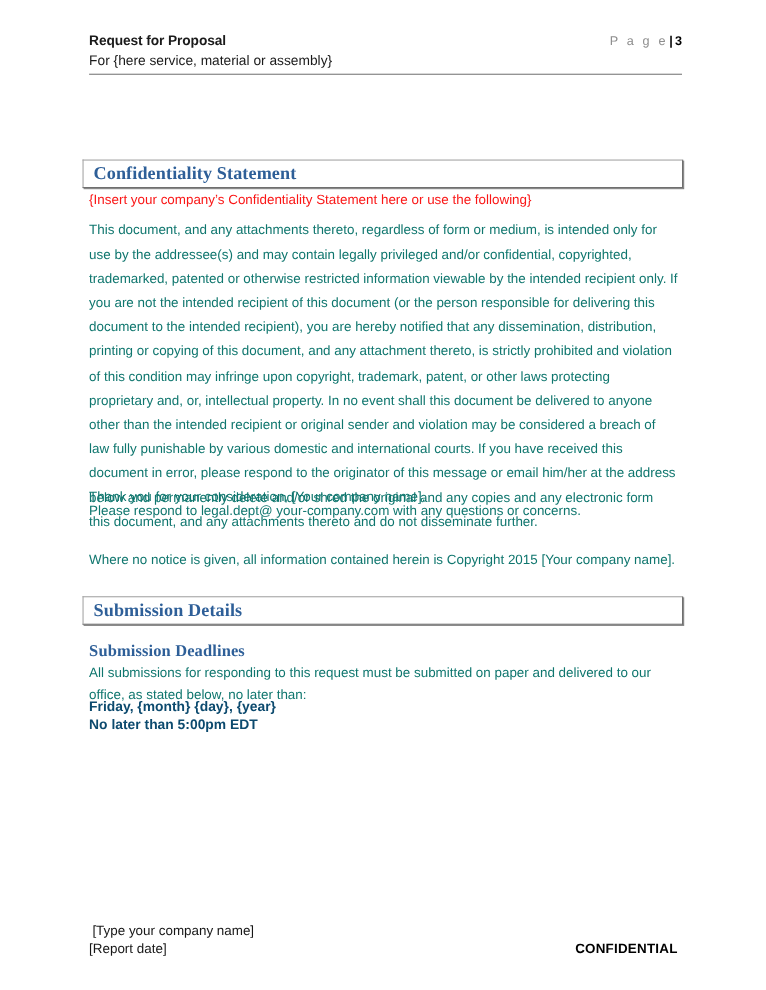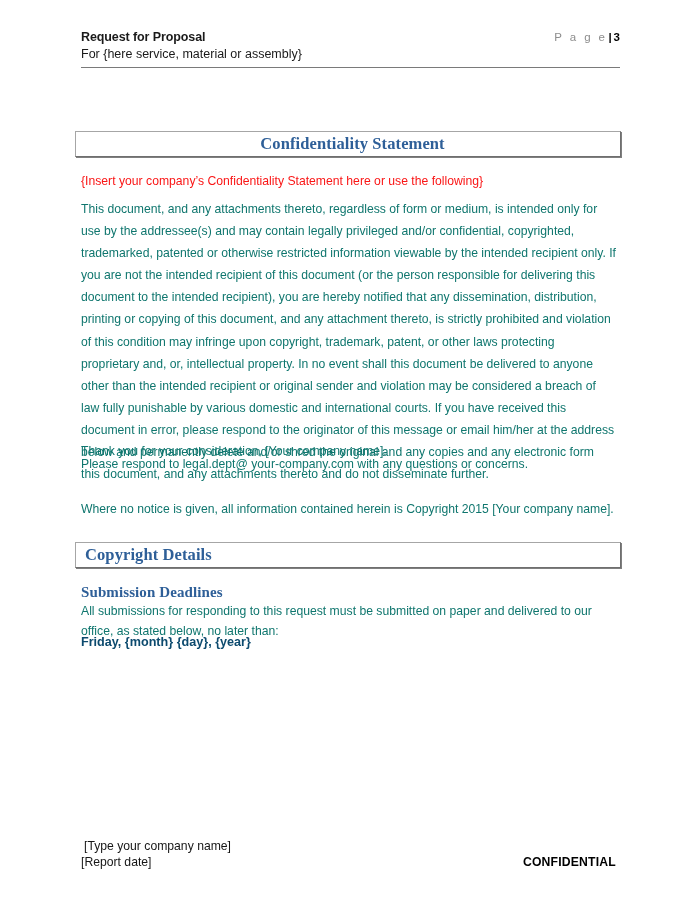--- a/index.html
+++ b/index.html
@@ -178,44 +178,45 @@
     <div class="header-row">
       <div class="header-title">Request for Proposal</div>
       <div class="page-label">
         <span class="page-word">P a g e</span><span class="page-sep">|</span><span class="page-num">3</span>
       </div>
     </div>
     <div class="header-sub">For {here service, material or assembly}</div>
   </div>
   <div class="header-rule"></div>
 
-  <div class="section-box" style="top:131px;text-align:center;">
+  <div class="section-box" style="top:145px;">
     <div class="section-title">Confidentiality Statement</div>
   </div>
 
   <div class="note-red" style="top:171px;">{Insert your company’s Confidentiality Statement here or use the following}</div>
 
   <div class="body-block" style="top:198px;">This document, and any attachments thereto, regardless of form or medium, is intended only for use by the addressee(s) and may contain legally privileged and/or confidential, copyrighted, trademarked, patented or otherwise restricted information viewable by the intended recipient only. If you are not the intended recipient of this document (or the person responsible for delivering this document to the intended recipient), you are hereby notified that any dissemination, distribution, printing or copying of this document, and any attachment thereto, is strictly prohibited and violation of this condition may infringe upon copyright, trademark, patent, or other laws protecting proprietary and, or, intellectual property.  In no event shall this document be delivered to anyone other than the intended recipient or original sender and violation may be considered a breach of law fully punishable by various domestic and international courts. If you have received this document in error, please respond to the originator of this message or email him/her at the address below and permanently delete and/or shred the original and any copies and any electronic form this document, and any attachments thereto and do not disseminate further.</div>
 
   <div class="body-block" style="top:440px;">Thank you for your consideration, [Your company name].</div>
 
   <div class="body-block" style="top:453px;">Please respond to legal.dept@ your-company.com with any questions or concerns.</div>
 
   <div class="body-block" style="top:498px;">Where no notice is given, all information contained herein is Copyright 2015 [Your company name].</div>
 
   <div class="section-box" style="top:542px;">
-    <div class="section-title">Copyright Details</div>
+    <div class="section-title">Submission Details</div>
   </div>
 
   <div class="subheading" style="top:583px;">Submission Deadlines</div>
 
   <div class="body-block tight" style="top:602px;">All submissions for responding to this request must be submitted on paper and delivered to our office, as stated below, no later than:</div>
 
   <div class="centered-bold" style="top:633px;">Friday, {month} {day}, {year}</div>
 
+  <div class="centered-bold" style="top:650px;">No later than 5:00pm EDT</div>
 
   <div class="doc-footer">
     <div class="footer-left footer-line1">[Type your company name]</div>
     <div class="footer-left">[Report date]</div>
     <div class="footer-confidential">CONFIDENTIAL</div>
   </div>
 
 </div>
 
 </body></html>

